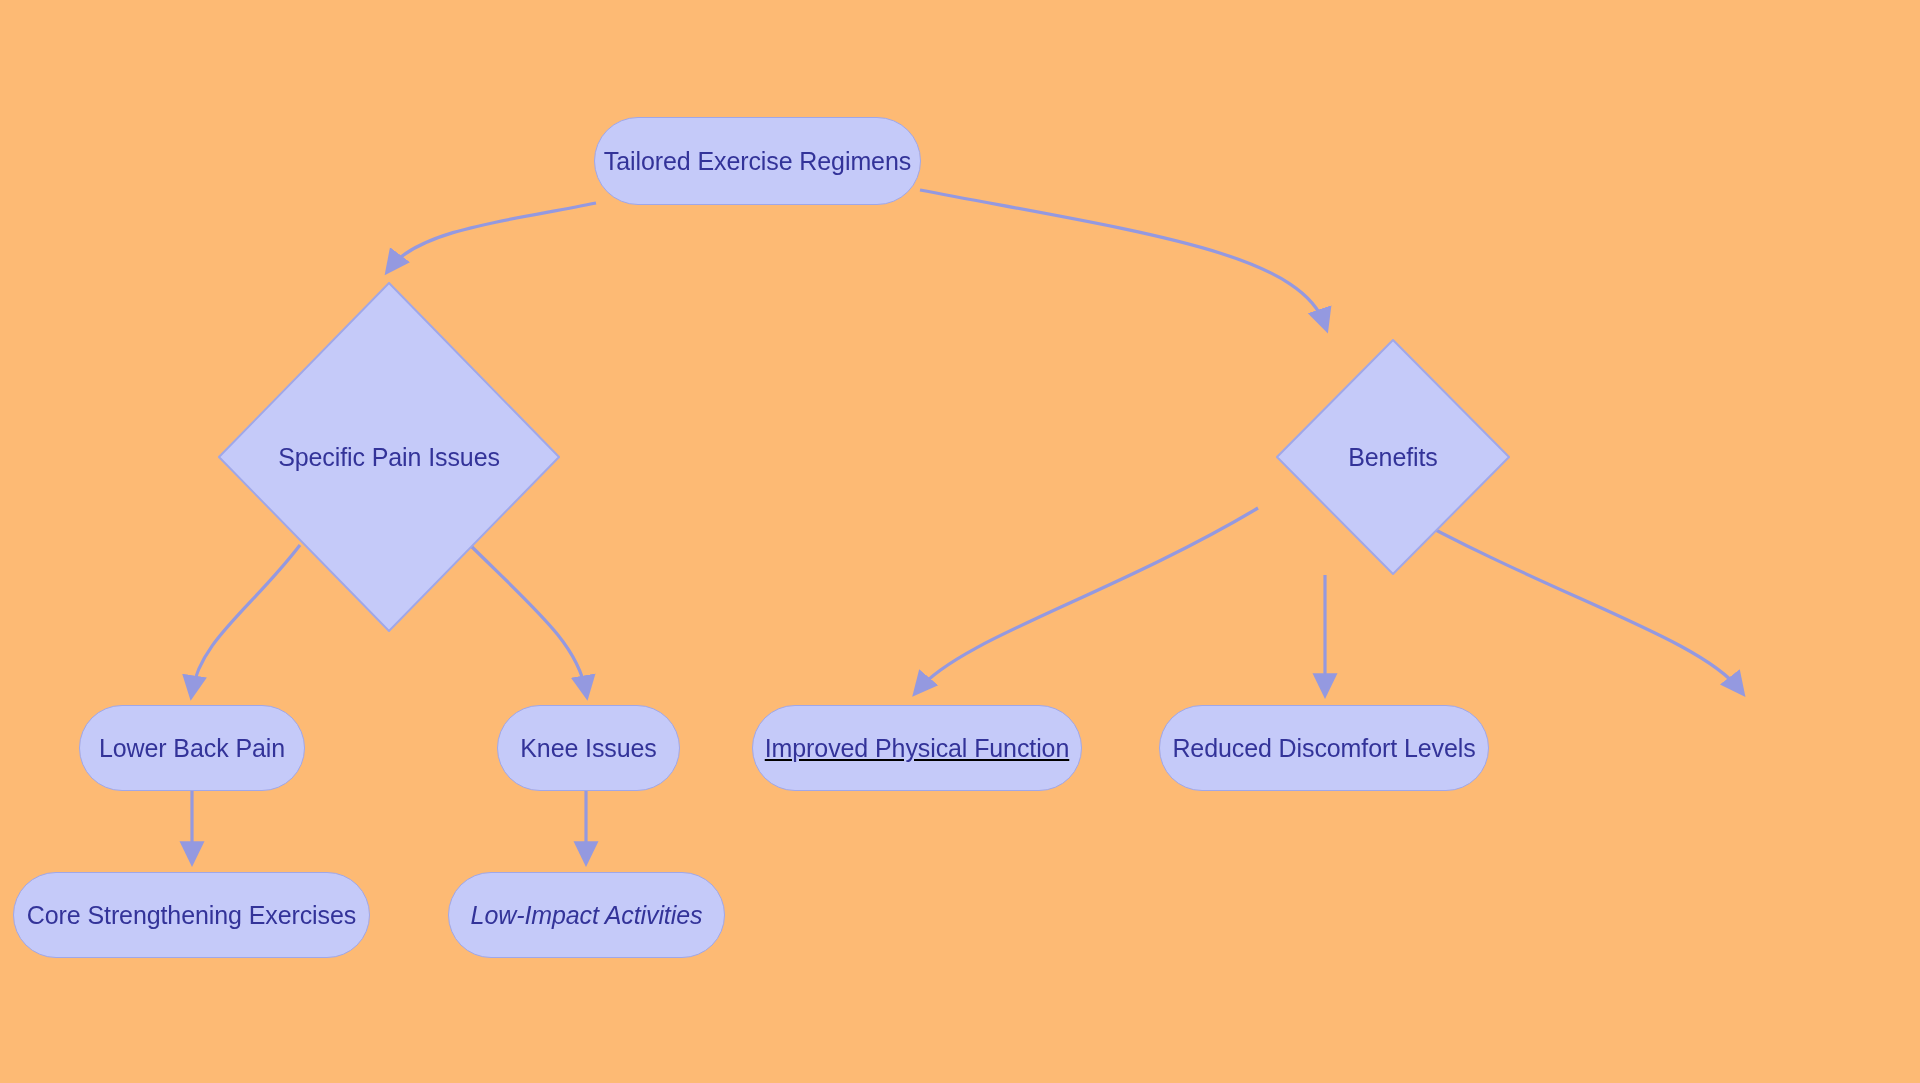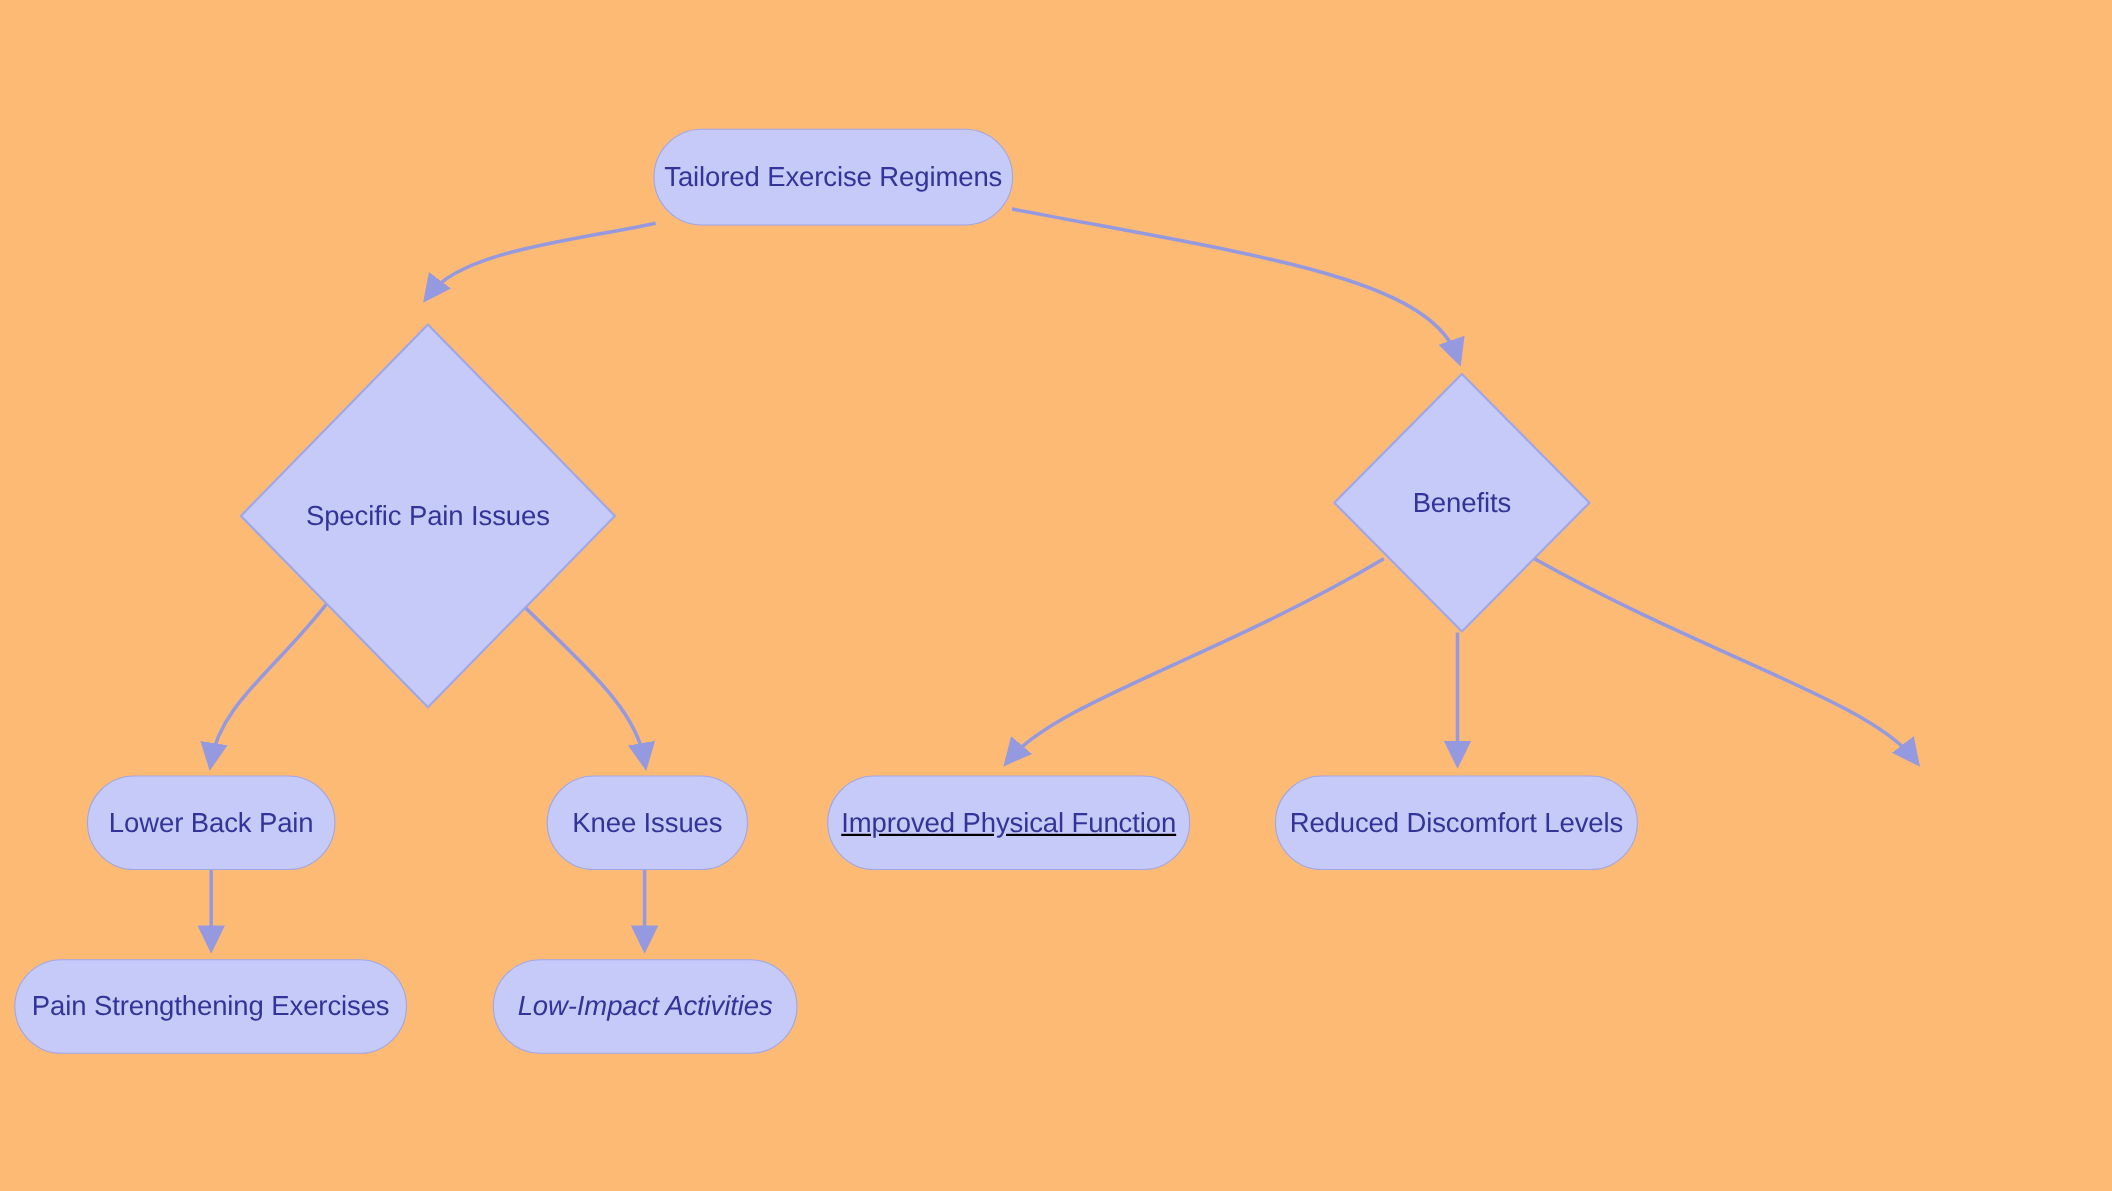--- a/index.html
+++ b/index.html
@@ -98,28 +98,28 @@
 
     <path d="M 1325 575 L 1325 690" fill="none" stroke="#9499e0" stroke-width="3.2" marker-end="url(#arrowhead)"></path>
 
     <path d="M 1395 508 C 1552 596, 1700 638, 1740 690" fill="none" stroke="#9499e0" stroke-width="3.2" marker-end="url(#arrowhead)"></path>
   </svg>
 
   <div class="node node-pill" style="left:594px; top:117px; width:327px; height:88px;">
     <span class="node-label">Tailored Exercise Regimens</span>
   </div>
 
-  <div class="node node-diamond" style="left:218px; top:294px; width:342px; height:350px;">
+  <div class="node node-diamond" style="left:218px; top:282px; width:342px; height:350px;">
     <svg class="diamond-shape" viewBox="0 0 342 350" preserveAspectRatio="none">
       <polygon points="171,1 341,175 171,349 1,175" fill="#c5caf9" stroke="#a0a7e8" stroke-width="2"></polygon>
     </svg>
     <span class="node-label">Specific Pain Issues</span>
   </div>
 
-  <div class="node node-diamond" style="left:1212px; top:339px; width:234px; height:236px;">
+  <div class="node node-diamond" style="left:1276px; top:339px; width:234px; height:236px;">
     <svg class="diamond-shape" viewBox="0 0 234 236" preserveAspectRatio="none">
       <polygon points="117,1 233,118 117,235 1,118" fill="#c5caf9" stroke="#a0a7e8" stroke-width="2"></polygon>
     </svg>
     <span class="node-label">Benefits</span>
   </div>
 
   <div class="node node-pill" style="left:497px; top:705px; width:183px; height:86px;">
     <span class="node-label">Knee Issues</span>
   </div>
 
@@ -130,20 +130,20 @@
   <div class="node node-pill" style="left:752px; top:705px; width:330px; height:86px;text-decoration:underline;">
     <span class="node-label">Improved Physical Function</span>
   </div>
 
   <div class="node node-pill" style="left:1159px; top:705px; width:330px; height:86px;">
     <span class="node-label">Reduced Discomfort Levels</span>
   </div>
 
 
   <div class="node node-pill" style="left:13px; top:872px; width:357px; height:86px;">
-    <span class="node-label">Pain Strengthening Exercises</span>
+    <span class="node-label">Core Strengthening Exercises</span>
   </div>
 
   <div class="node node-pill" style="left:448px; top:872px; width:277px; height:86px;font-style:italic;">
     <span class="node-label">Low-Impact Activities</span>
   </div>
 
 </div>
 
 </body></html>

